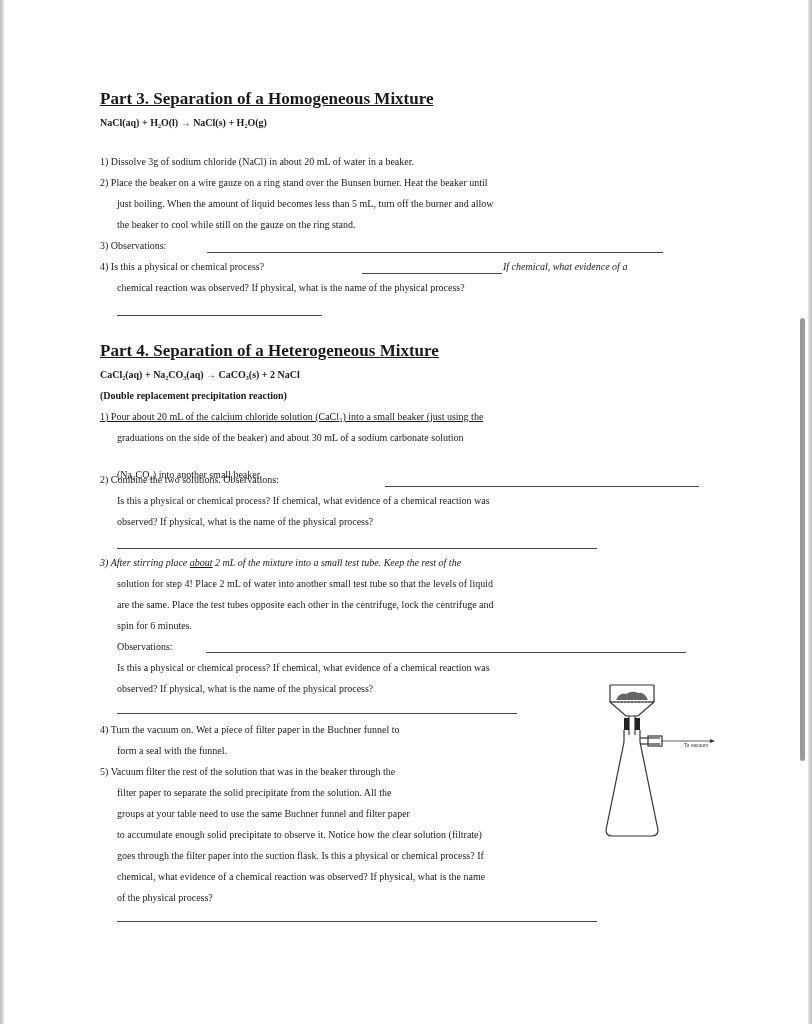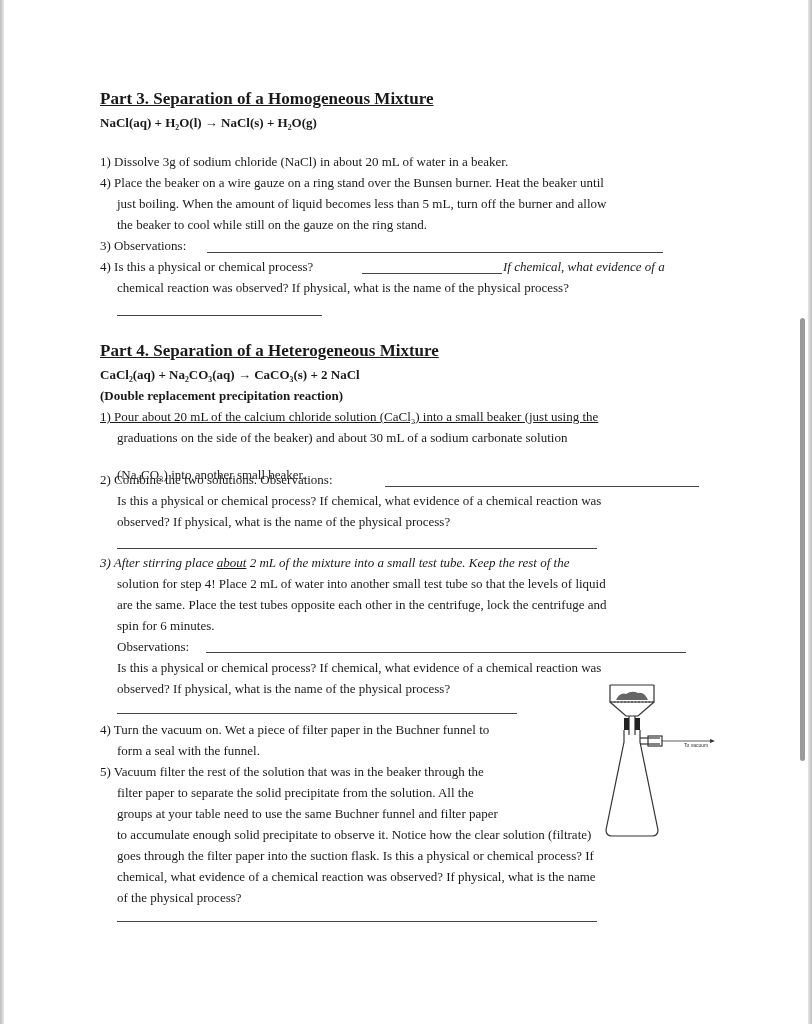--- a/index.html
+++ b/index.html
@@ -8,40 +8,40 @@
     background:#ffffff;
     font-family:"Liberation Serif", "DejaVu Serif", serif;
     color:#1a1a1a;
   }
   .edge-left { position:absolute; left:0; top:0; width:4px; height:1024px;
     background:linear-gradient(to right,#bdbdbd,#e6e6e6); }
   .edge-right { position:absolute; right:0; top:0; width:4px; height:1024px;
     background:linear-gradient(to left,#bdbdbd,#e6e6e6); }
   .scrollbar { position:absolute; left:800px; top:318px; width:5px; height:443px;
     background:#9a9a9a; border-radius:3px; }
-  .t { position:absolute; left:100px; font-size:13px; line-height:21px; white-space:nowrap; }
+  .t { position:absolute; left:100px; font-size:10px; line-height:21px; white-space:nowrap; }
   .ind { left:117px; }
   .h { font-weight:bold; font-size:17px; text-decoration:underline; }
   .b { font-weight:bold; }
   .line { position:absolute; height:0; border-top:1px solid #444; }
   .u { text-decoration:underline; }
   .diagram { position:absolute; left:590px; top:680px; width:130px; height:160px; }
 </style>
 </head>
 <body>
 
 <div class="edge-left"></div>
 <div class="edge-right"></div>
 <div class="scrollbar"></div>
 
 <div class="t h" style="top:88px;">Part 3. Separation of a Homogeneous Mixture</div>
 <div class="t b" style="top:112px;">NaCl(aq) + H₂O(l) → NaCl(s) + H₂O(g)</div>
 
 <div class="t" style="top:151px;">1) Dissolve 3g of sodium chloride (NaCl) in about 20 mL of water in a beaker.</div>
-<div class="t" style="top:172px;">4) Place the beaker on a wire gauze on a ring stand over the Bunsen burner. Heat the beaker until</div>
+<div class="t" style="top:172px;">2) Place the beaker on a wire gauze on a ring stand over the Bunsen burner. Heat the beaker until</div>
 <div class="t ind" style="top:193px;">just boiling. When the amount of liquid becomes less than 5 mL, turn off the burner and allow</div>
 <div class="t ind" style="top:214px;">the beaker to cool while still on the gauze on the ring stand.</div>
 <div class="t" style="top:235px;">3) Observations:</div>
 <div class="line" style="left:207px; top:252px; width:456px;"></div>
 <div class="t" style="top:256px;">4) Is this a physical or chemical process?</div>
 <div class="line" style="left:362px; top:273px; width:140px;"></div>
 <div class="t" style="left:503px; top:256px;font-style:italic;">If chemical, what evidence of a</div>
 <div class="t ind" style="top:277px;">chemical reaction was observed? If physical, what is the name of the physical process?</div>
 <div class="line" style="left:117px; top:315px; width:205px;"></div>
 

